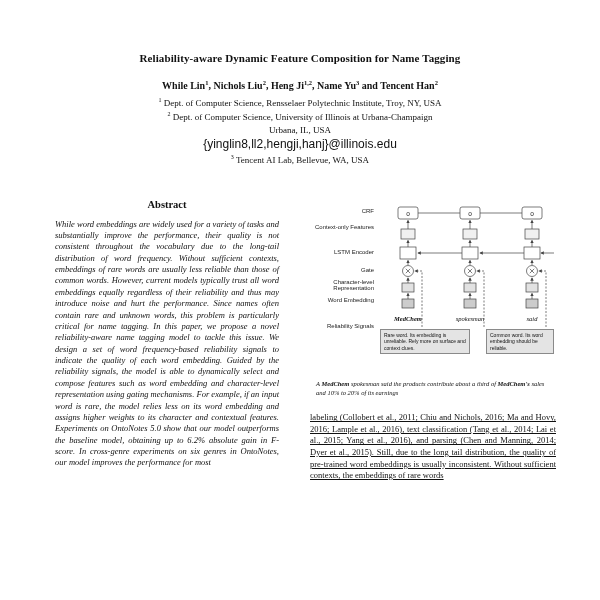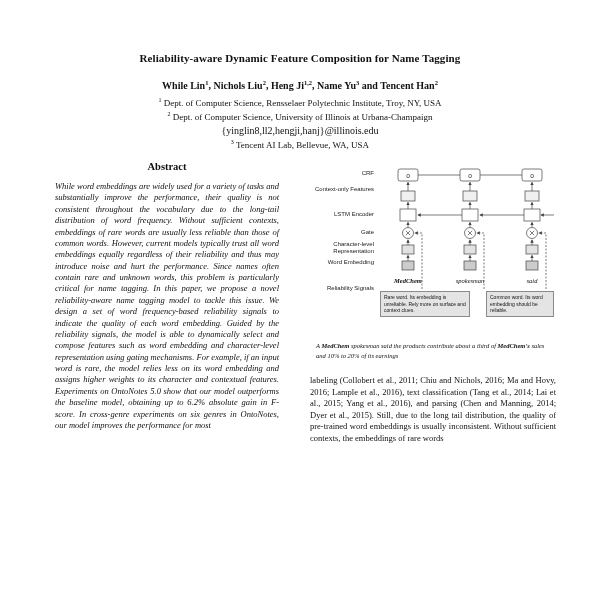--- a/index.html
+++ b/index.html
@@ -5,55 +5,56 @@
   * { margin:0; padding:0; box-sizing:border-box; }
   html,body { width:600px; height:600px; }
   body { background:#ffffff; color:#111; font-family:"Liberation Serif", serif; overflow:hidden; }
   .page { width:600px; height:600px; padding-top:52px; overflow:hidden; position:relative; }
 
   .title { text-align:center; font-size:11px; font-weight:bold; letter-spacing:0.1px; }
   .authors { text-align:center; margin-top:15px; font-size:10px; font-weight:bold; }
   .authors sup { font-size:6.5px; }
   .affils { text-align:center; margin-top:5px; font-size:9px; line-height:1.4; }
   .affils sup { font-size:6px; }
-  .mono { font-family:Liberation Serif, serif; font-size:10px; }
+  .mono { font-family:Liberation Sans, sans-serif; font-size:12px; }
 
-  .columns { display:flex; gap:20px; padding:0 44px; margin-top:4px; }
+  .columns { display:flex; gap:20px; padding:0 44px; margin-top:26px; }
   .col { flex:1; min-width:0; }
 
   .abs-head { text-align:center; font-size:10.5px; font-weight:bold; margin:6px 0 9px 0; }
   .abs-text { font-size:8.5px; line-height:1.34; text-align:justify; padding:0 11px;font-style:italic; }
 
   figure { margin-top:10px; }
   .diagram { position:relative; height:170px; }
   .dlabel { position:absolute; left:0; width:64px; text-align:right; font-size:6px; line-height:1.15; color:#222; font-family:"Liberation Sans", sans-serif; }
   .dsvg { position:absolute; left:68px; top:0; }
   .dnote { position:absolute; font-size:5px; line-height:1.3; background:#e4e4e4; border:0.5px solid #8a8a8a; padding:2px 3px; color:#111; font-family:"Liberation Sans", sans-serif; }
   .onode { font-size:6.5px; text-anchor:middle; fill:#222; font-family:"Liberation Sans", sans-serif; }
   .wtext { font-size:6.5px; font-style:italic; text-anchor:middle; fill:#111; }
   .wtext.bold { font-weight:bold; }
 
   .example { font-size:6.5px; font-style:italic; line-height:1.45; margin-top:6px; padding:0 6px; text-align:left; color:#111; }
   .caption { font-size:8.4px; line-height:1.35; text-align:justify; margin-top:11px; }
-  .bodytext { font-size:8.5px; line-height:1.36; text-align:justify; margin-top:15px; }
+  .bodytext { font-size:8.5px; line-height:1.36; text-align:justify; margin-top:15px;text-decoration:underline; }
 </style>
 </head>
 <body>
 
 <div class="page">
 
   <h1 class="title">Reliability-aware Dynamic Feature Composition for Name Tagging</h1>
 
   <div class="authors">
     <span><span>While Lin</span><sup>1</sup><span>, </span></span><span><span>Nichols Liu</span><sup>2</sup><span>, </span></span><span><span>Heng Ji</span><sup>1,2</sup><span>, </span></span><span><span>Name Yu</span><sup>3</sup><span> and </span></span><span><span>Tencent Han</span><sup>2</sup></span>
   </div>
 
   <div class="affils">
     <div><sup>1</sup><span> Dept. of Computer Science, Rensselaer Polytechnic Institute, Troy, NY, USA</span></div>
     <div><sup>2</sup><span> Dept. of Computer Science, University of Illinois at Urbana-Champaign</span></div>
+    <div><span>Urbana, IL, USA</span></div>
     <div class="mono">{yinglin8,ll2,hengji,hanj}@illinois.edu</div>
     <div><sup>3</sup><span> Tencent AI Lab, Bellevue, WA, USA</span></div>
   </div>
 
   <div class="columns">
 
     <div class="col">
       <h2 class="abs-head">Abstract</h2>
       <p class="abs-text">While word embeddings are widely used for a variety of tasks and substantially improve the performance, their quality is not consistent throughout the vocabulary due to the long-tail distribution of word frequency. Without sufficient contexts, embeddings of rare words are usually less reliable than those of common words. However, current models typically trust all word embeddings equally regardless of their reliability and thus may introduce noise and hurt the performance. Since names often contain rare and unknown words, this problem is particularly critical for name tagging. In this paper, we propose a novel reliability-aware name tagging model to tackle this issue. We design a set of word frequency-based reliability signals to indicate the quality of each word embedding. Guided by the reliability signals, the model is able to dynamically select and compose features such as word embedding and character-level representation using gating mechanisms. For example, if an input word is rare, the model relies less on its word embedding and assigns higher weights to its character and contextual features. Experiments on OntoNotes 5.0 show that our model outperforms the baseline model, obtaining up to 6.2% absolute gain in F-score. In cross-genre experiments on six genres in OntoNotes, our model improves the performance for most</p>
     </div>

